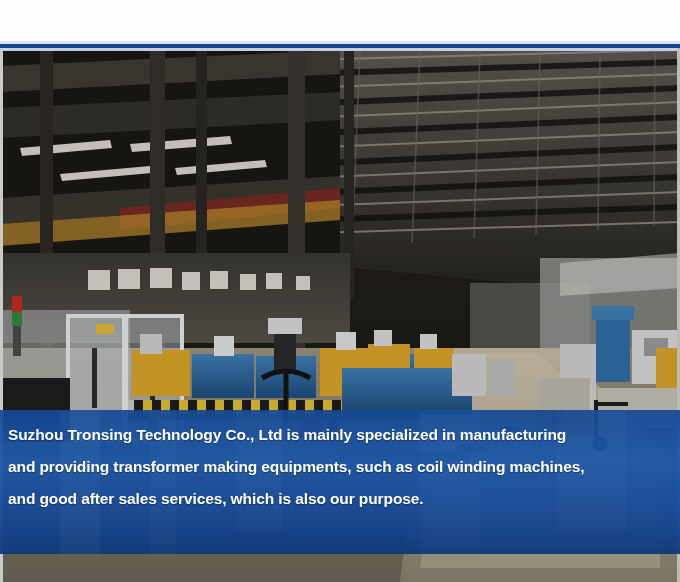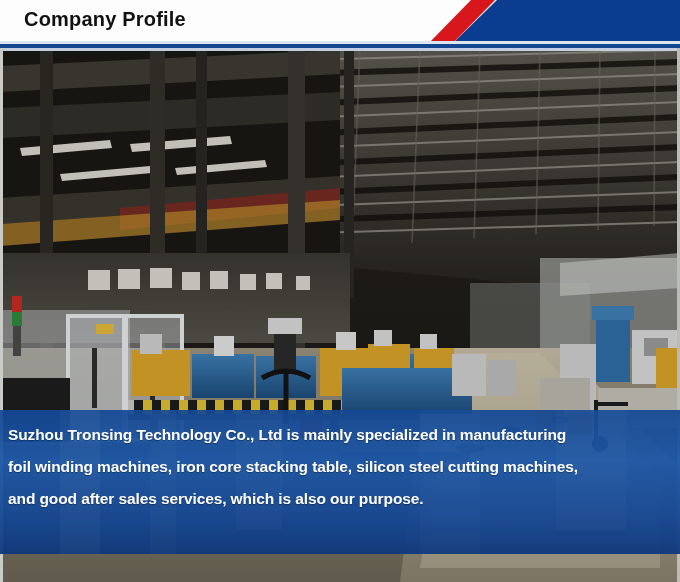--- a/index.html
+++ b/index.html
@@ -148,28 +148,20 @@
     white-space: nowrap;
     text-shadow: 0 1px 1px rgba(0,0,0,0.35);
     letter-spacing: -0.1px;
   }
 </style>
 </head>
 <body>
 
 <div class="page">
 
-  <div class="header">
-    <svg class="header-shapes" viewBox="0 0 680 44" preserveAspectRatio="none">
-      <rect x="0" y="0" width="680" height="44" fill="#fdfdfd"></rect>
-      <polygon points="497,0 680,0 680,44 452,44" fill="#0a3d8f"></polygon>
-      <polygon points="495,0 471,0 428,44 452,44" fill="#d8171c"></polygon>
-    </svg>
-    <div class="header-title">Company Profile</div>
-  </div>
   <div class="header-rule-soft"></div>
   <div class="header-rule"></div>
 
   <div class="photo">
     <svg class="photo-frame" viewBox="0 0 680 534" preserveAspectRatio="none">
       <defs>
         <linearGradient id="skyLight" x1="0" y1="0" x2="0" y2="1">
           <stop offset="0%" stop-color="#2a2721"></stop>
           <stop offset="100%" stop-color="#14120f"></stop>
         </linearGradient>
@@ -415,18 +407,18 @@
     <svg class="overlay-texture" viewBox="0 0 680 194" preserveAspectRatio="none">
       <rect x="60" y="0" width="40" height="194" fill="#ffffff" opacity="0.10"></rect>
       <rect x="150" y="0" width="26" height="194" fill="#ffffff" opacity="0.07"></rect>
       <rect x="236" y="0" width="46" height="120" fill="#ffffff" opacity="0.06"></rect>
       <rect x="420" y="0" width="60" height="194" fill="#ffffff" opacity="0.05"></rect>
       <rect x="556" y="0" width="70" height="120" fill="#ffffff" opacity="0.06"></rect>
       <rect x="0" y="150" width="680" height="44" fill="#000000" opacity="0.10"></rect>
     </svg>
     <div class="overlay-text">
       <div class="ov-line">Suzhou Tronsing Technology Co., Ltd is mainly specialized in manufacturing</div>
-      <div class="ov-line">foil winding machines, iron core stacking table, silicon steel cutting machines,</div>
+      <div class="ov-line">and providing transformer making equipments, such as coil winding machines,</div>
       <div class="ov-line">and good after sales services, which is also our purpose.</div>
     </div>
   </div>
 
 </div>
 
 </body></html>

